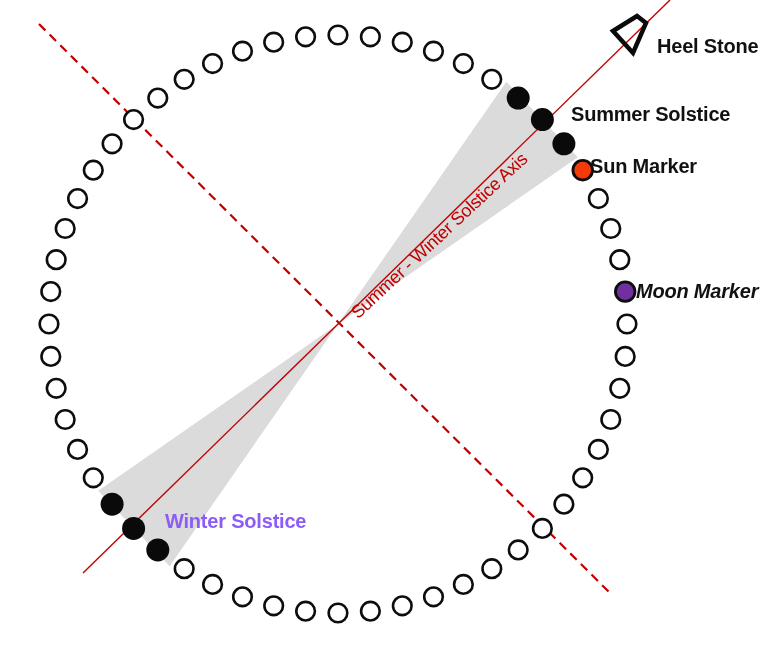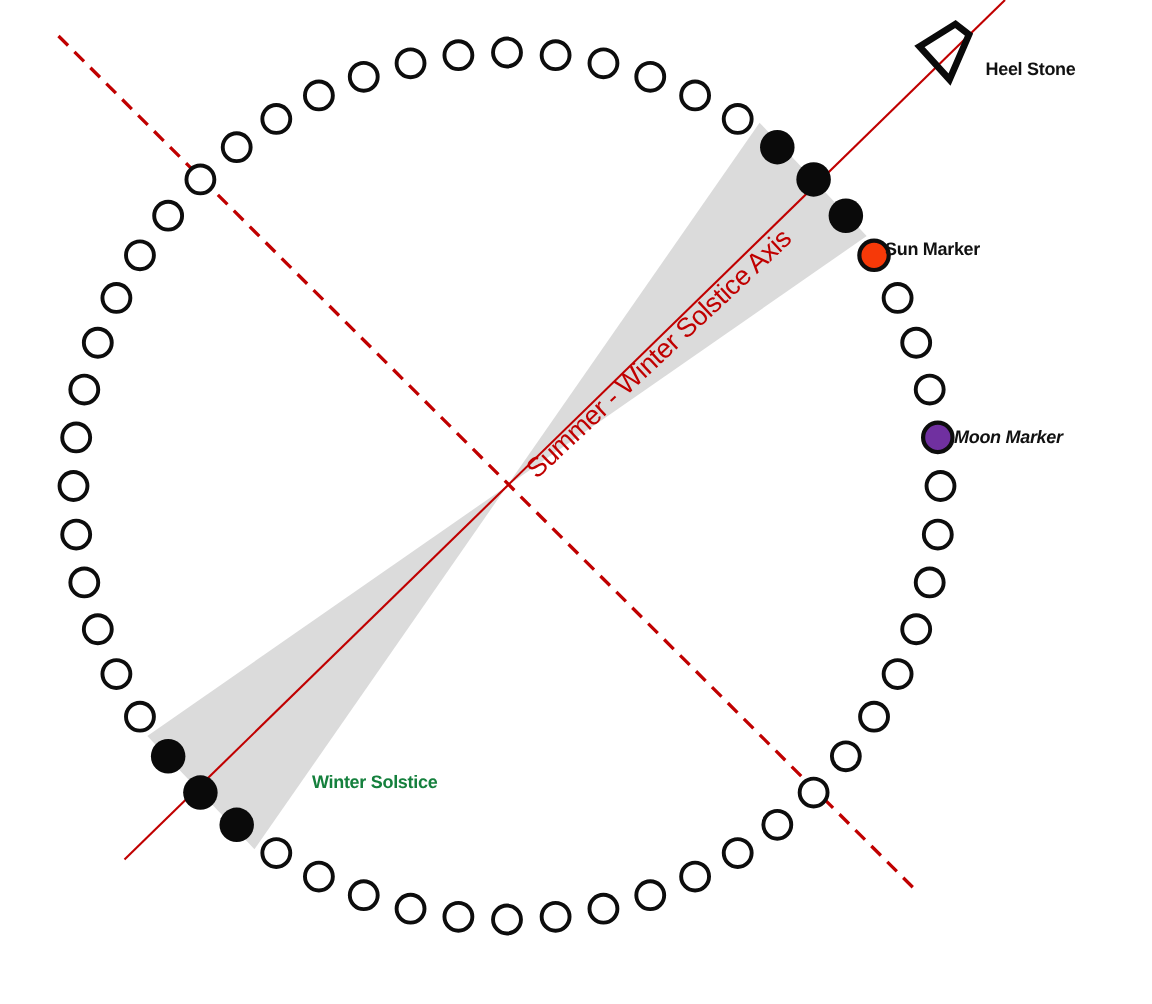--- a/index.html
+++ b/index.html
@@ -2,21 +2,21 @@
 <html><head>
 <meta charset="utf-8">
 <style>
   html,body{margin:0;padding:0;background:#fff;}
   .stage{
     position:relative;width:768px;height:669px;background:#ffffff;
     overflow:hidden;font-family:"Liberation Sans",sans-serif;
   }
   .stage svg{position:absolute;left:0;top:0;}
   .lbl{
-    position:absolute;font-weight:700;font-size:12px;line-height:18px;
+    position:absolute;font-weight:700;font-size:20px;line-height:18px;
     color:#111;white-space:nowrap;letter-spacing:-0.2px;
   }
   .axis-lbl{
     position:absolute;left:362px;top:300px;height:24px;line-height:24px;
     font-size:18px;font-weight:400;letter-spacing:-0.3px;white-space:nowrap;
     transform:rotate(-43deg);transform-origin:0 100%;
   }
 </style>
 </head>
 <body>
@@ -83,18 +83,19 @@
         <circle cx="582.7" cy="477.8" r="9.3" fill="#FFFFFF" stroke="#0D0D0D" stroke-width="2.6"></circle>
         <circle cx="598.4" cy="449.4" r="9.3" fill="#FFFFFF" stroke="#0D0D0D" stroke-width="2.6"></circle>
         <circle cx="610.8" cy="419.5" r="9.3" fill="#FFFFFF" stroke="#0D0D0D" stroke-width="2.6"></circle>
         <circle cx="619.8" cy="388.3" r="9.3" fill="#FFFFFF" stroke="#0D0D0D" stroke-width="2.6"></circle>
         <circle cx="625.2" cy="356.4" r="9.3" fill="#FFFFFF" stroke="#0D0D0D" stroke-width="2.6"></circle>
       </g>
     <polygon id="heel-stone-shape" fill="none" stroke="#0A0A0A" stroke-linejoin="miter" points="613,31 637,16 646,23 633,53" stroke-width="4.5"></polygon>
   </svg>
 
   <div class="lbl" style="left: 657px; top: 37px; color: rgb(17, 17, 17);">Heel Stone</div>
+  <div class="lbl" style="left: 571px; top: 105px; color: rgb(17, 17, 17);">Summer Solstice</div>
   <div class="lbl" style="left: 590px; top: 157px; color: rgb(17, 17, 17);">Sun Marker</div>
   <div class="lbl" style="left: 636px; top: 282px; color: rgb(17, 17, 17); font-style: italic;">Moon Marker</div>
-  <div class="lbl" style="left: 165px; top: 512px; color: #15803d; margin-left: 43px;">Winter Solstice</div>
+  <div class="lbl" style="left: 165px; top: 512px; color: #8b5cf6;">Winter Solstice</div>
   <div class="axis-lbl" id="axis-label" style="color: rgb(192, 0, 0);">Summer - Winter Solstice Axis</div>
 
 </div>
 
 </body></html>

